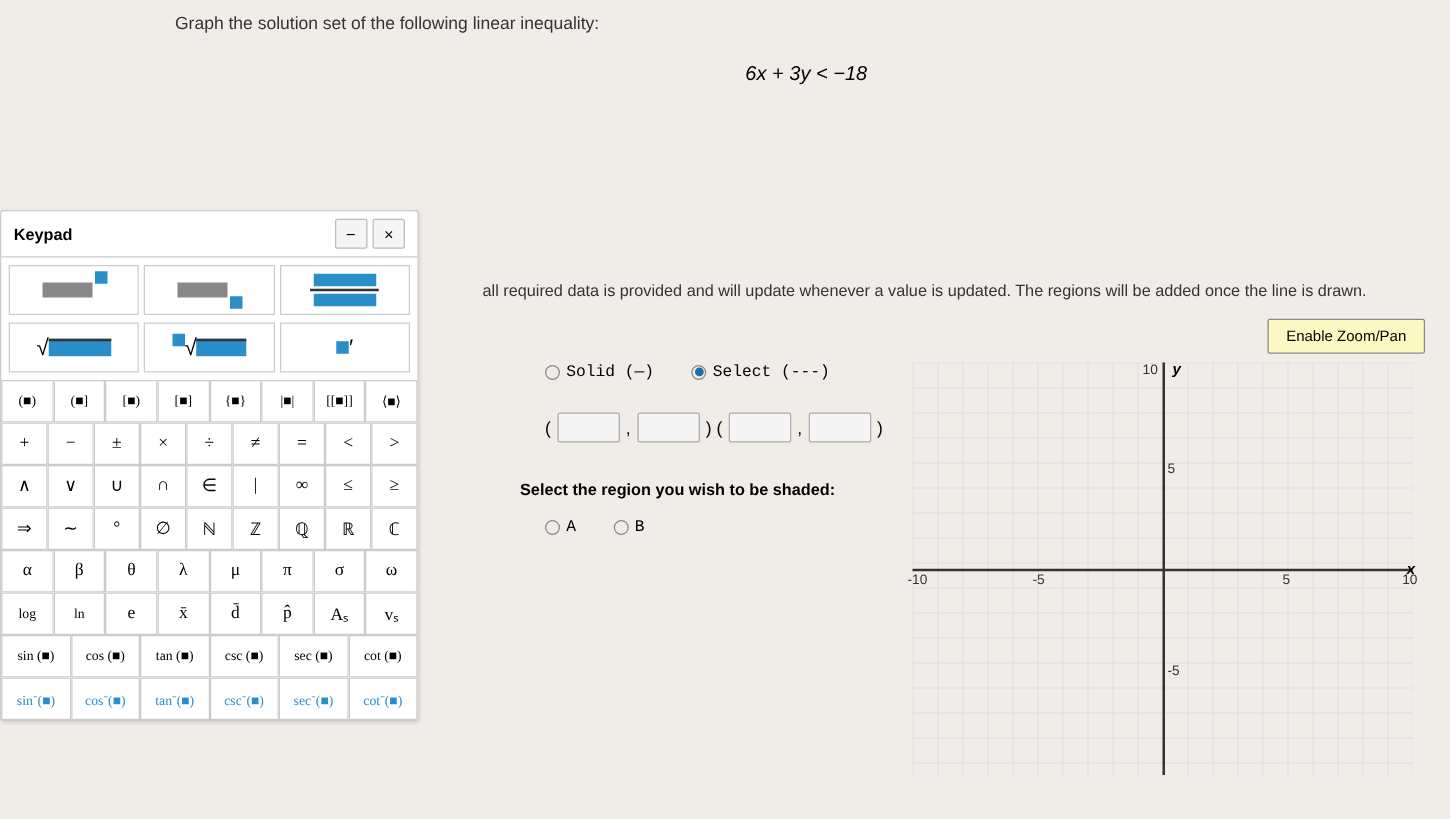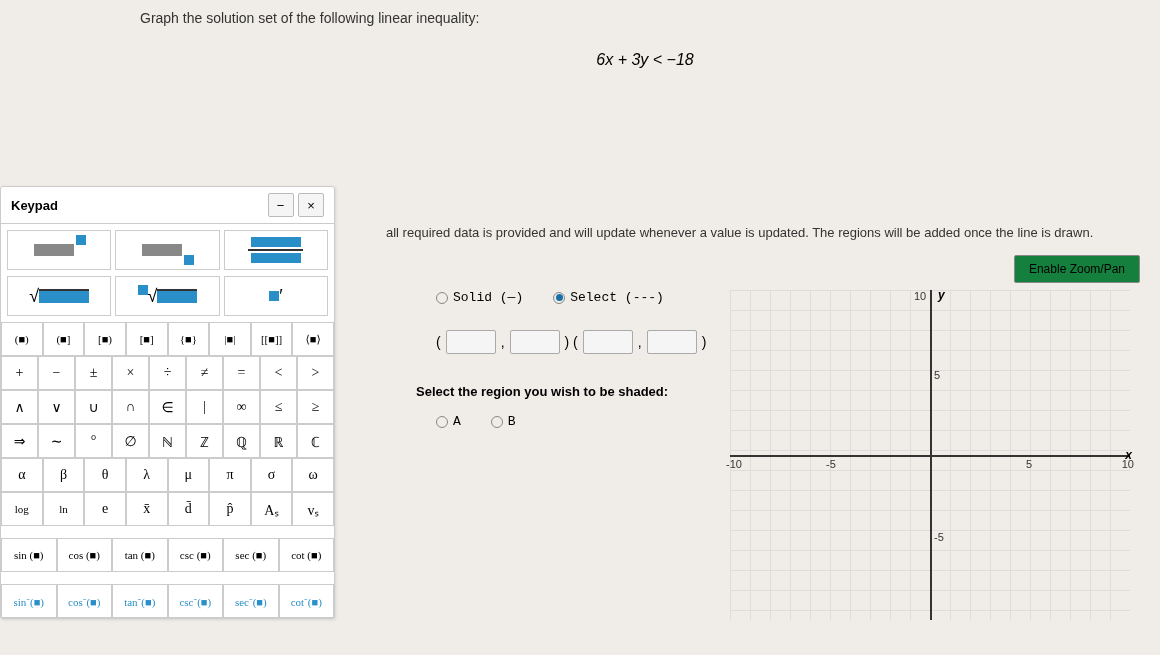--- a/index.html
+++ b/index.html
@@ -1,51 +1,51 @@
 <!DOCTYPE html>
 <html><head>
 <meta charset="utf-8">
 <style>
 * { box-sizing: border-box; margin: 0; padding: 0; }
 body { font-family: Arial, sans-serif; background: #f0ede8; width: 1160px; height: 655px; overflow: hidden; position: relative; }
 .question-area { position: absolute; left: 140px; top: 10px; right: 10px; }
 .question-text { font-size: 14px; color: #333; font-weight: 500; }
 .equation { text-align: center; font-size: 16px; margin-top: 25px; font-style: italic; }
-.keypad-panel { position: absolute; left: 0; top: 186px; width: 335px; background: #fff; border: 1px solid #ccc; border-radius: 3px; box-shadow: 1px 1px 3px rgba(0,0,0,0.1); }
+.keypad-panel { position: absolute; left: 0; top: 168px; width: 335px; background: #fff; border: 1px solid #ccc; border-radius: 3px; box-shadow: 1px 1px 3px rgba(0,0,0,0.1); }
 .keypad-header { display: flex; justify-content: space-between; align-items: center; padding: 6px 10px; border-bottom: 1px solid #ccc; }
 .keypad-title { font-weight: bold; font-size: 13px; }
 .keypad-controls button { width: 26px; height: 24px; border: 1px solid #bbb; background: #f5f5f5; font-size: 13px; cursor: pointer; border-radius: 2px; }
 .template-row { display: grid; grid-template-columns: 1fr 1fr 1fr; gap: 4px; padding: 6px; }
 .tmpl { height: 40px; border: 1px solid #ccc; background: #fff; display: flex; align-items: center; justify-content: center; font-size: 12px; cursor: pointer; }
 .tmpl .bar1 { width: 40px; height: 12px; background: #888; }
 .tmpl .bar2 { width: 40px; height: 12px; background: #888; display:inline-block; }
 .tmpl .sq { width: 10px; height: 10px; background: #2a8fc9; display:inline-block; }
 .tmpl.stack { flex-direction: column; gap: 2px; }
 .tmpl.stack .line { width: 50px; height: 10px; background: #2a8fc9; }
 .tmpl.stack .hr { width: 55px; height: 2px; background: #333; }
 .sqrt-row { display: grid; grid-template-columns: 1fr 1fr 1fr; gap: 4px; padding: 0 6px 6px; }
 .bracket-row, .op-row { display: grid; grid-template-columns: repeat(9, 1fr); gap: 0; }
 .cell { border: 1px solid #ccc; height: 34px; display: flex; align-items: center; justify-content: center; font-size: 14px; background: #fff; cursor: pointer; font-family: 'Times New Roman', serif; }
 .cell.small { font-size: 11px; }
 .greek-row { display: grid; grid-template-columns: repeat(8, 1fr); }
 .trig-row { display: grid; grid-template-columns: repeat(6, 1fr); }
-.trig-row .cell { font-size: 11px; margin-top: 12px; }
+.trig-row .cell { font-size: 11px; }
 .content-area { position: absolute; left: 349px; top: 225px; right: 10px; margin-left: 37px; }
 .info-text { font-size: 13px; color: #333; margin-bottom: 20px; }
 .work-area { display: flex; gap: 20px; }
 .left-col { flex: 1; padding-left: 30px; padding-top: 30px; }
 .section-label { font-weight: bold; font-size: 13px; margin-bottom: 15px; }
 .radio-group { display: flex; gap: 30px; margin-bottom: 25px; font-size: 13px; padding-left: 20px; }
 .radio-opt { display: flex; align-items: center; gap: 5px; cursor: pointer; font-family: Liberation Mono, monospace; }
 .radio-circle { width: 12px; height: 12px; border: 1px solid #888; border-radius: 50%; display: inline-flex; align-items: center; justify-content: center; }
 .radio-circle.sel::after { content: ''; width: 7px; height: 7px; background: #1a6fa8; border-radius: 50%; }
 .points-row { margin-top: 15px; display: flex; align-items: center; gap: 5px; font-size: 14px; padding-left: 20px; }
 .pt-input { width: 50px; height: 24px; border: 1px solid #aaa; background: #f5f5f5; border-radius: 2px; }
 .graph-col { width: 420px; position: relative; }
-.zoom-btn { position: absolute; right: 10px; top: -5px; padding: 6px 14px; border: 1px solid #888; background: #15803d; font-size: 12px; cursor: pointer; border-radius: 2px; }
+.zoom-btn { position: absolute; right: 10px; top: -5px; padding: 6px 14px; border: 1px solid #888; background: #fef9c3; font-size: 12px; cursor: pointer; border-radius: 2px; }
 .graph { width: 400px; height: 330px; position: relative; margin-top: 30px; }
 .grid-bg { position: absolute; inset: 0; background-image: linear-gradient(#ddd 1px, transparent 1px), linear-gradient(90deg, #ddd 1px, transparent 1px); background-size: 20px 20px; }
 .axis-x { position: absolute; left: 0; right: 0; top: 50%; height: 2px; background: #333; }
 .axis-y { position: absolute; top: 0; bottom: 0; left: 50%; width: 2px; background: #333; }
 .tick-label { position: absolute; font-size: 11px; color: #333; }
 .axis-label { position: absolute; font-size: 12px; font-style: italic; font-weight: bold; }
 </style>
 </head>
 <body>
 

